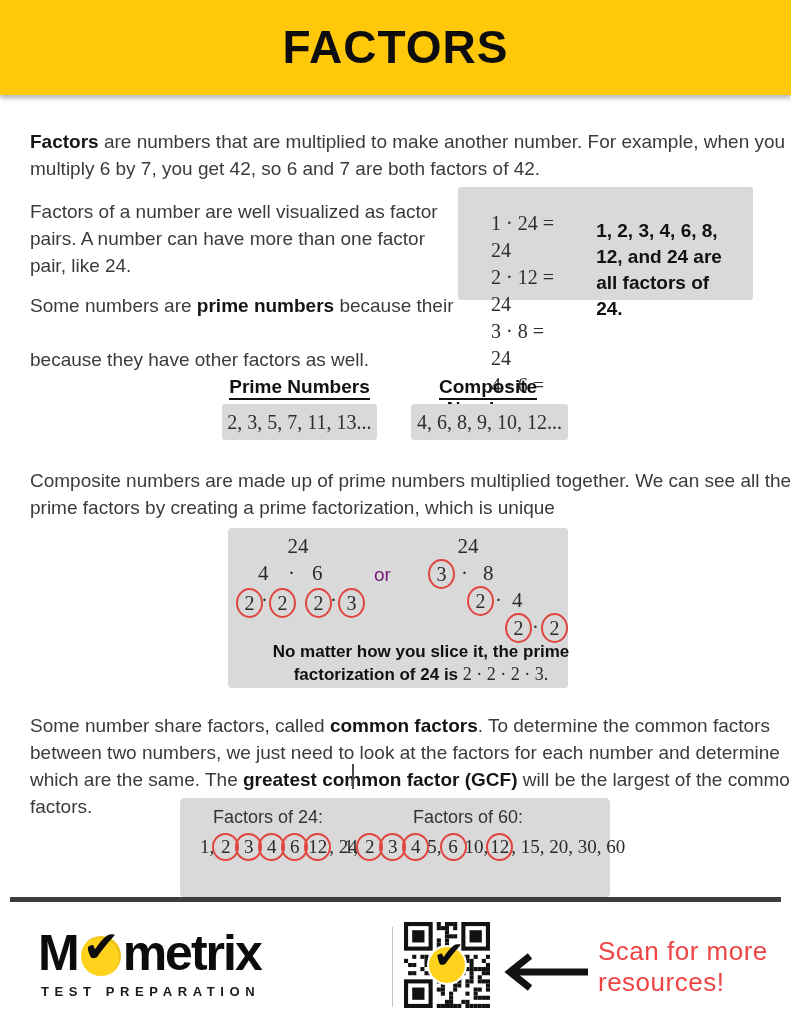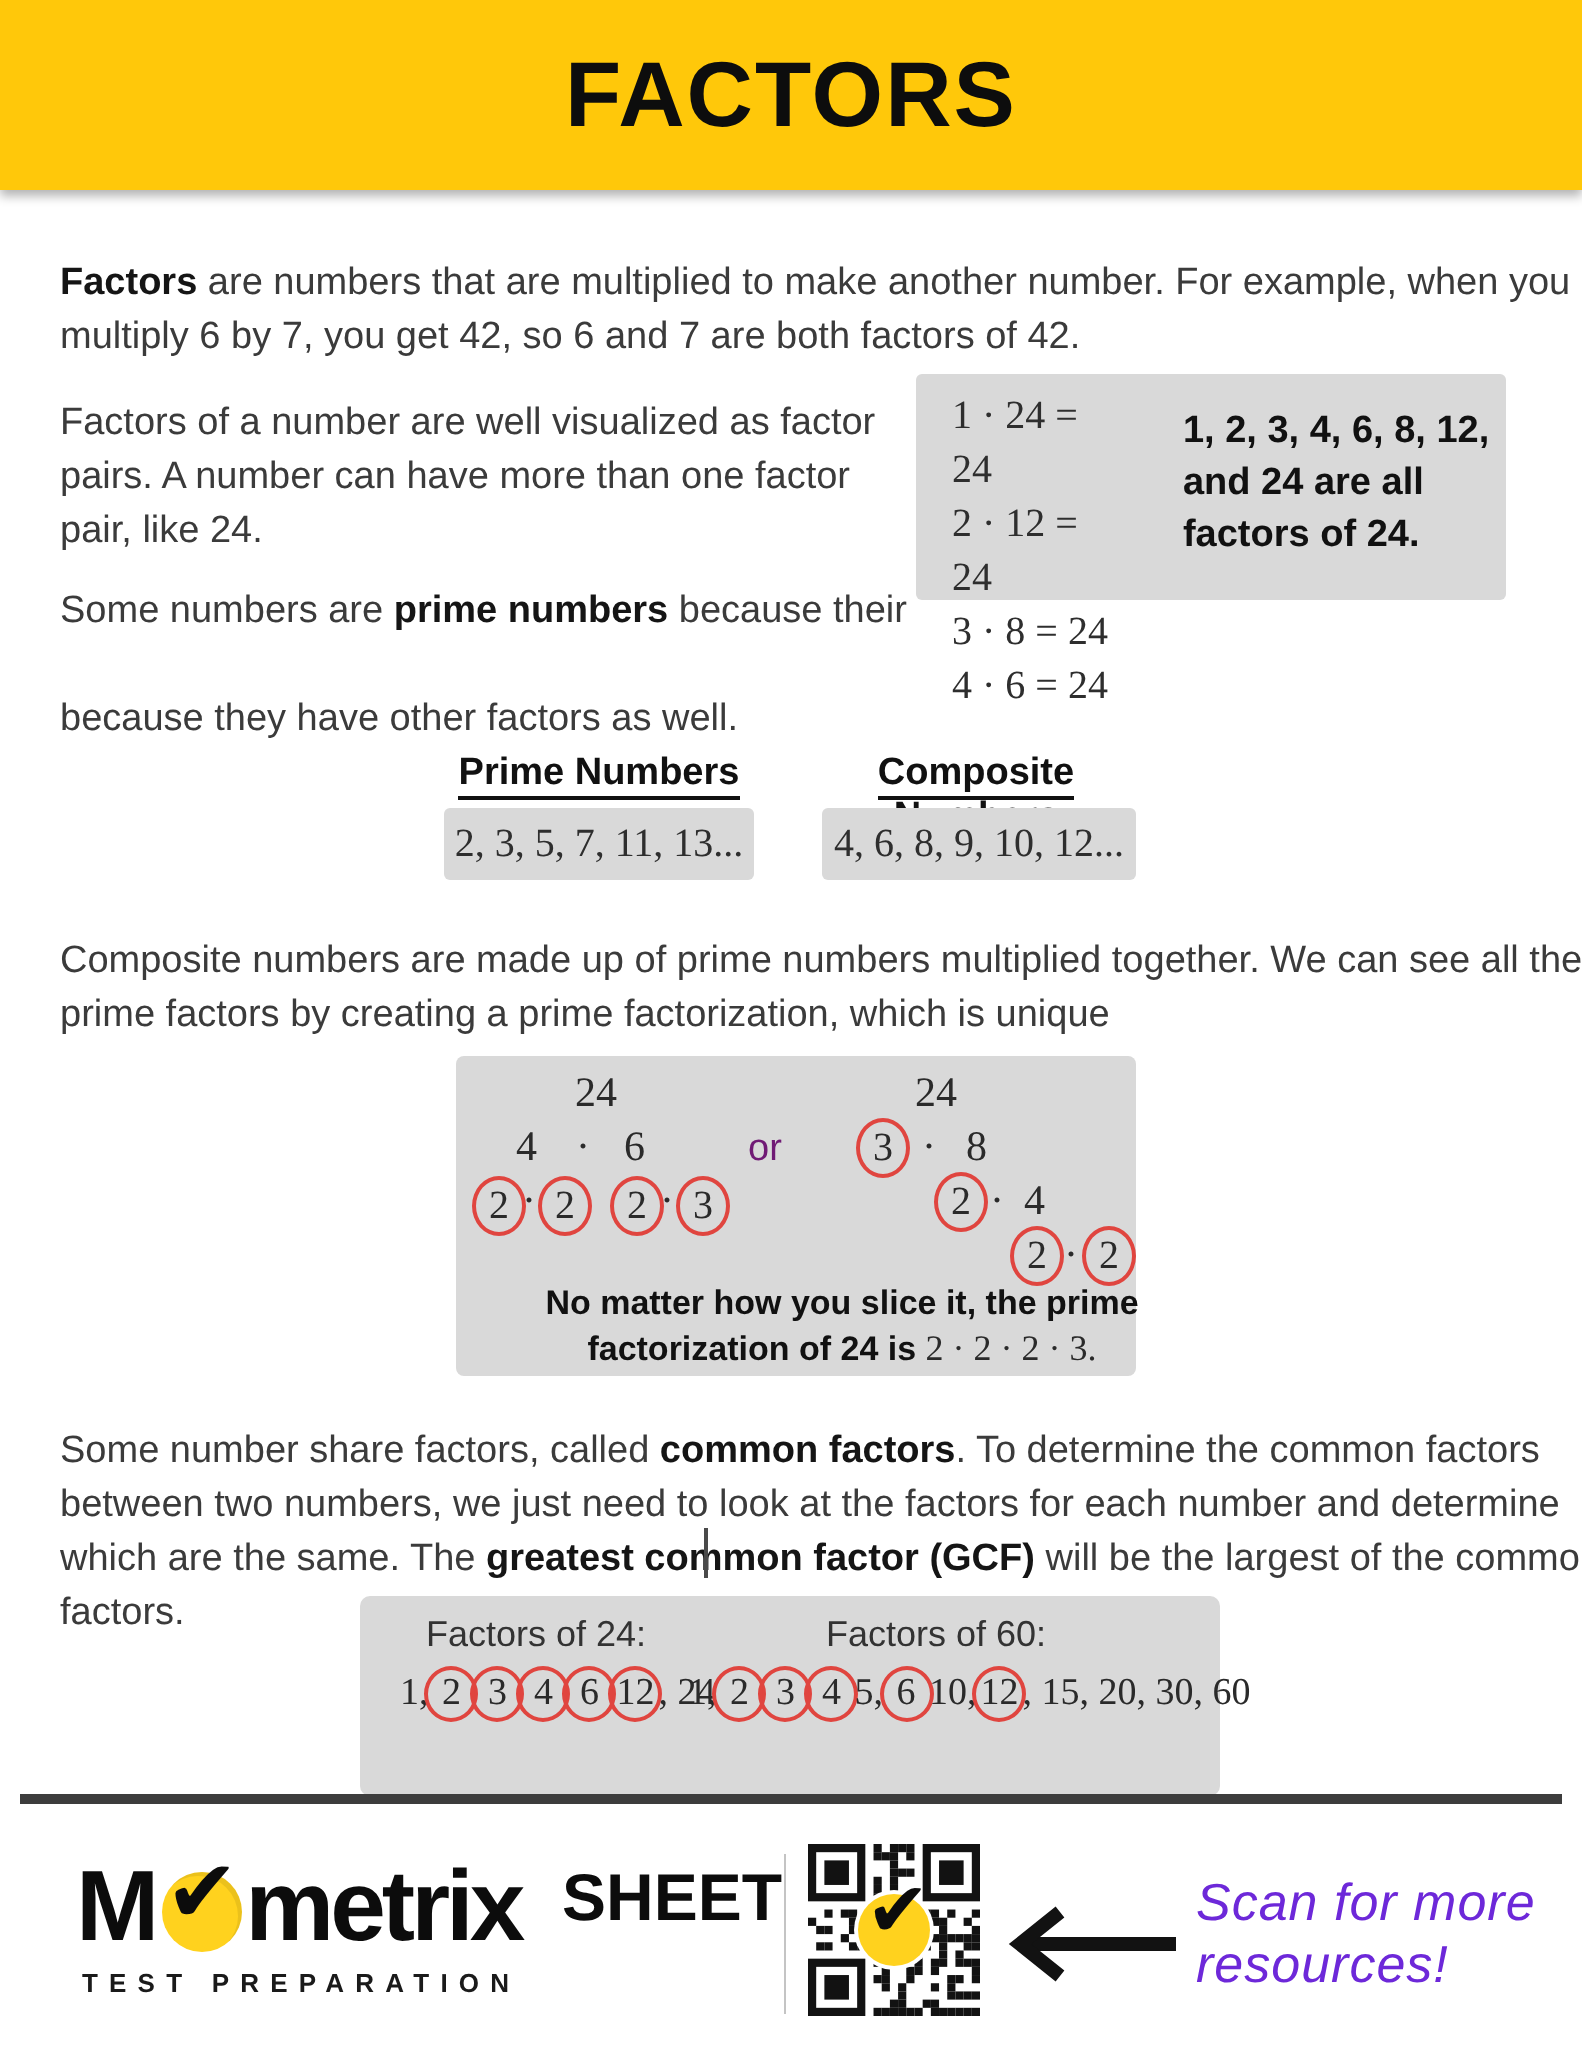--- a/index.html
+++ b/index.html
@@ -12,21 +12,21 @@
 
   
   .banner{left:0;top:0;width:791px;height:95px;background:#ffc80a;box-shadow:0 3px 5px rgba(0,0,0,.30);}
   .banner h1{margin:0;text-align:center;line-height:95px;font-size:46px;font-weight:800;
              letter-spacing:1px;color:#0d0d0d;}
 
   
   .graybox{background:#d9d9d9;border-radius:3px;}
 
   
-  .fp-box{left:458px;top:187px;width:295px;height:113px;display:flex;gap:33px;padding:0;box-sizing:border-box;}
+  .fp-box{left:458px;top:187px;width:295px;height:113px;display:flex;gap:33px;padding:15px;box-sizing:border-box;}
   .fp-eqs{margin:8px 0 0 18px;font-size:20px;line-height:27px;color:#2e2e2e;}
   .fp-note{margin:16px 4px 0 0;width:168px;font-size:19px;line-height:26px;font-weight:bold;color:#111;}
 
   
   .pc-title{font-size:19px;font-weight:bold;color:#111;text-align:center;}
   .pc-title span{border-bottom:2px solid #111;padding-bottom:1px;}
   .pc-box{height:36px;text-align:center;font-size:20px;line-height:36px;color:#2e2e2e;}
 
   
   .tree-box{left:228px;top:528px;width:340px;height:160px;font-family:"Liberation Serif",serif;
@@ -60,21 +60,21 @@
   .logo-o .chk{position:absolute;left:2px;top:-16px;font-size:44px;font-weight:bold;color:#0c0c0c;
                font-family:"DejaVu Sans",sans-serif;letter-spacing:0;}
   .tagline{left:41px;top:984px;font-size:13px;font-weight:bold;letter-spacing:5.6px;color:#1a1a1a;}
   .factsheet{left:281px;top:934px;font-size:33px;line-height:30px;font-weight:800;color:#0c0c0c;letter-spacing:0;}
   .vdivider{left:392px;top:927px;width:1px;height:80px;background:#c4c4c4;}
   .qr-wrap{left:404px;top:922px;width:86px;height:86px;}
   .qr-disc{position:absolute;left:25px;top:25px;width:36px;height:36px;background:#ffd21e;border-radius:50%;
            box-shadow:0 0 0 2px #fff;}
   .qr-disc .chk{position:absolute;left:4px;top:-14px;font-size:38px;font-weight:bold;color:#0c0c0c;
                 font-family:"DejaVu Sans",sans-serif;}
-  .scan-text{left:598px;top:936px;font-size:26px;line-height:31px;font-style:italic;color:#6d28d9;
+  .scan-text{left:598px;top:936px;font-size:26px;line-height:31px;color:#ef4444;
              letter-spacing:.5px;}
 </style>
 </head>
 <body>
 
 <div class="page">
 
   <div class="abs banner">
     <h1>FACTORS</h1>
   </div>
@@ -175,21 +175,20 @@
   <div class="abs logo-word">
     <span>M</span>
       <span class="logo-o">
         <span class="chk">✔</span>
       </span>
       <span>metrix</span>
   </div>
   <div class="abs tagline">TEST PREPARATION</div>
 
   <div class="abs factsheet">
-    <div>SHEET</div>
   </div>
 
   <div class="abs vdivider"></div>
 
   <div class="abs qr-wrap">
     <svg id="qr" width="86" height="86" viewBox="0 0 84 84">
         <rect x="0" y="0" width="84" height="84" fill="#ffffff"></rect>
         <rect x="32" y="0" width="4" height="4" fill="#121212"></rect>
         <rect x="40" y="0" width="4" height="4" fill="#121212"></rect>
         <rect x="44" y="0" width="4" height="4" fill="#121212"></rect>

